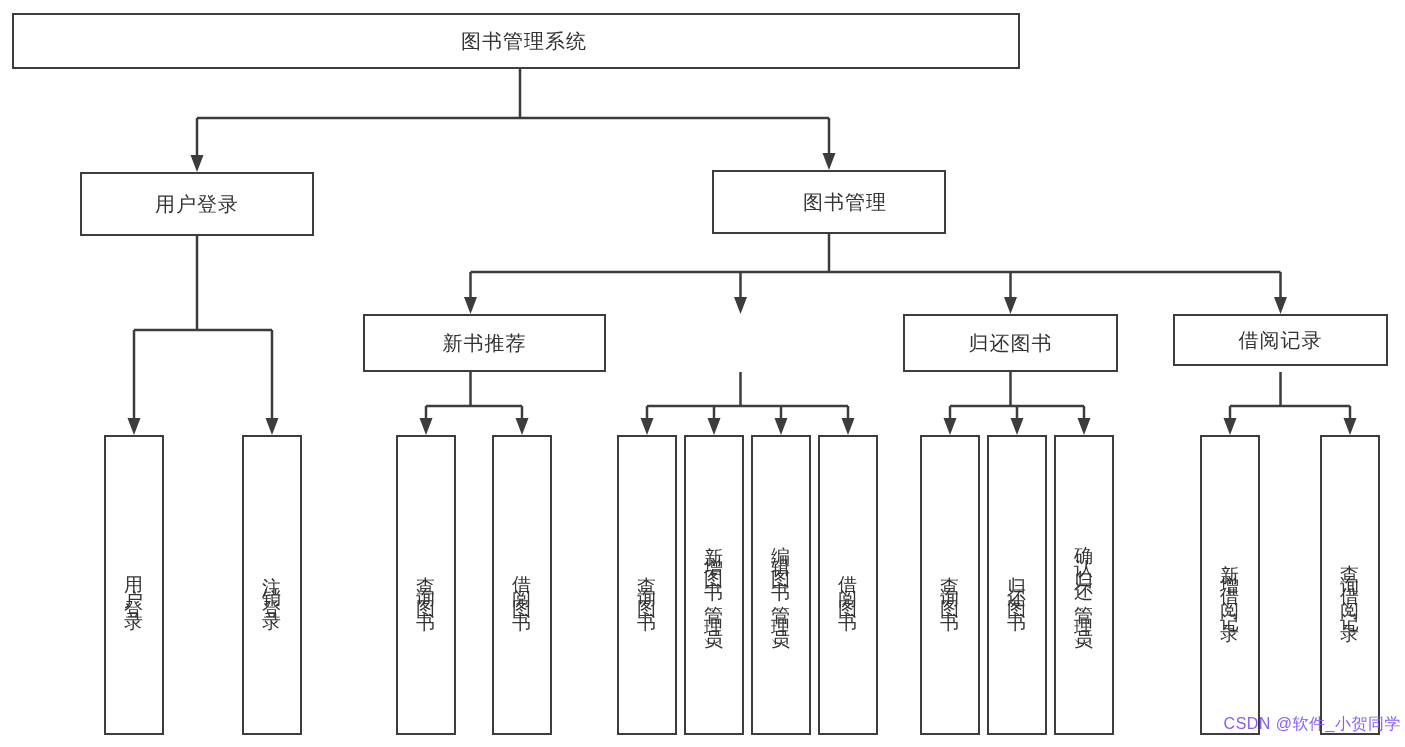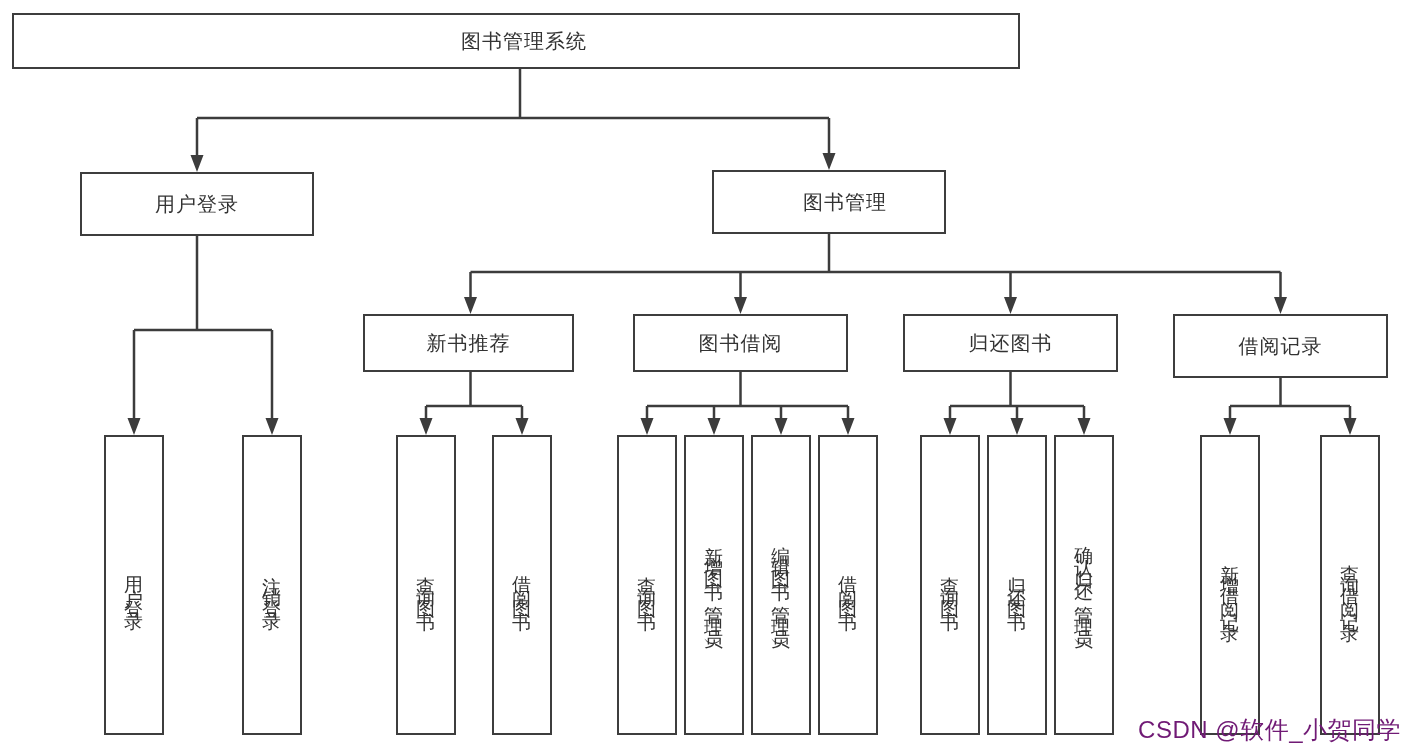--- a/index.html
+++ b/index.html
@@ -45,22 +45,22 @@
     font-size: 19px;
     letter-spacing: 12px;
     line-height: 1;
     white-space: normal;
   }
   .watermark {
     position: absolute;
     right: 4px;
     top: 714px;
     z-index: 3;
-    font-size: 24px;
-    color: #701a75;
+    font-size: 16px;
+    color: #8b5cf6;
     letter-spacing: 0.5px;
     white-space: nowrap;
   }
 </style>
 </head>
 <body>
 
 <div class="stage">
 
   <svg class="connectors" viewBox="0 0 1405 747" xmlns="http://www.w3.org/2000/svg">
@@ -124,30 +124,27 @@
     <span>图书管理系统</span>
   </div>
 
   <div class="node" style="left:80px; top:172px; width:234px; height:64px;">
     <span>用户登录</span>
   </div>
   <div class="node" style="left:712px; top:170px; width:234px; height:64px;padding-left:32px;">
     <span>图书管理</span>
   </div>
 
-  <div class="node" style="left:363px; top:314px; width:211px; height:58px;">
+  <div class="node" style="left:363px; top:314px; width:243px; height:58px;">
     <span>新书推荐</span>
-  </div>
-  <div class="node" style="left:633px; top:314px; width:215px; height:58px;">
-    <span>图书借阅</span>
   </div>
   <div class="node" style="left:903px; top:314px; width:215px; height:58px;">
     <span>归还图书</span>
   </div>
-  <div class="node" style="left:1173px; top:314px; width:215px; height:64px;">
+  <div class="node" style="left:1173px; top:314px; width:215px; height:52px;">
     <span>借阅记录</span>
   </div>
 
   <div class="node leaf" style="left:104px; top:435px; width:60px; height:300px;">
     <span>用户登录</span>
   </div>
   <div class="node leaf" style="left:242px; top:435px; width:60px; height:300px;">
     <span>注销登录</span>
   </div>
   <div class="node leaf" style="left:396px; top:435px; width:60px; height:300px;">

